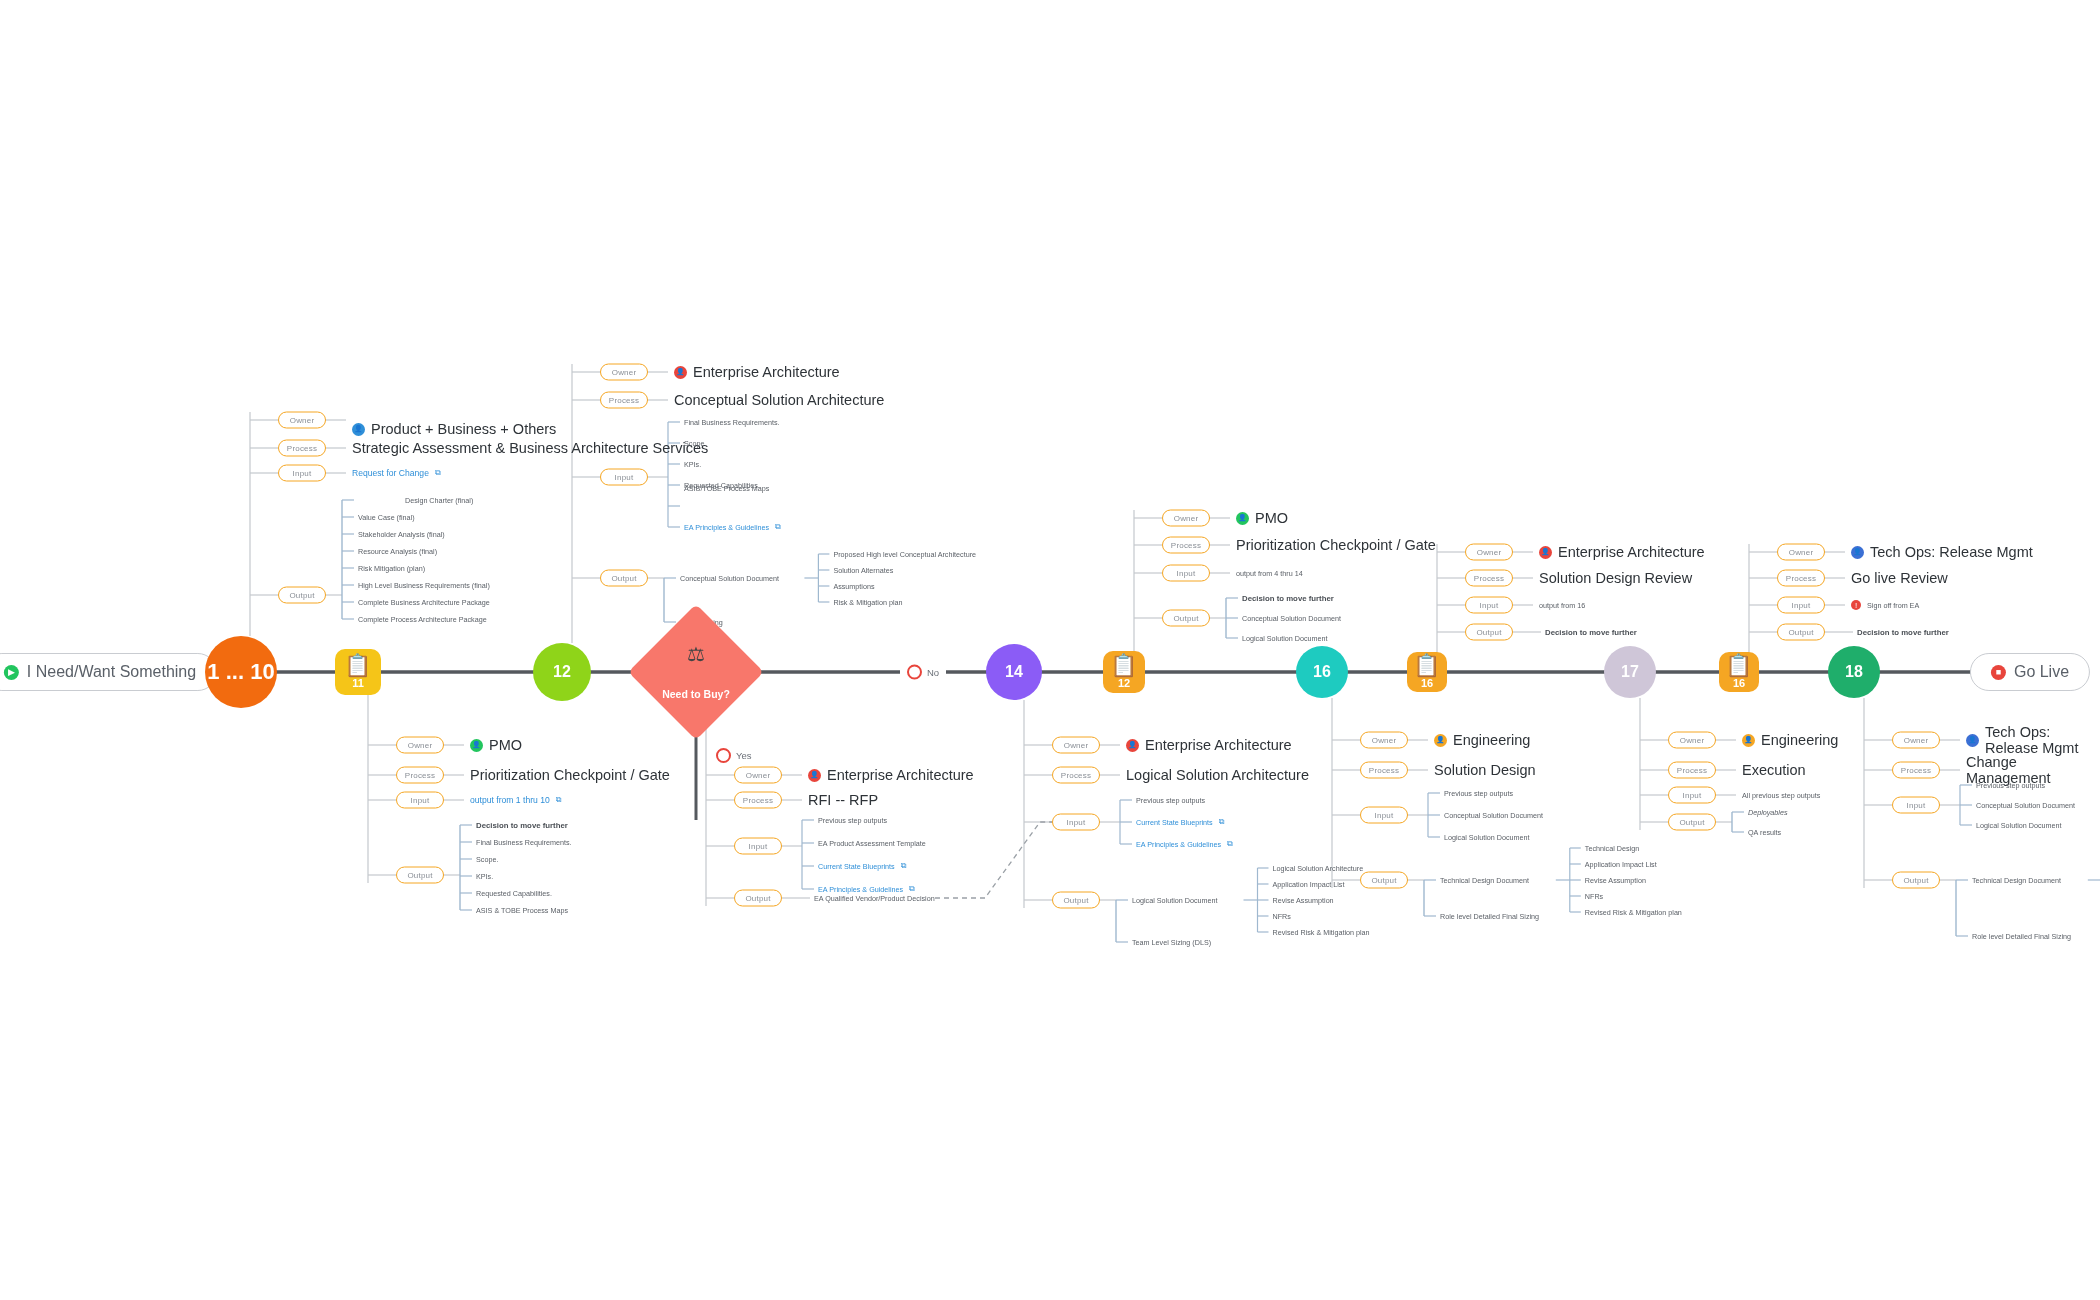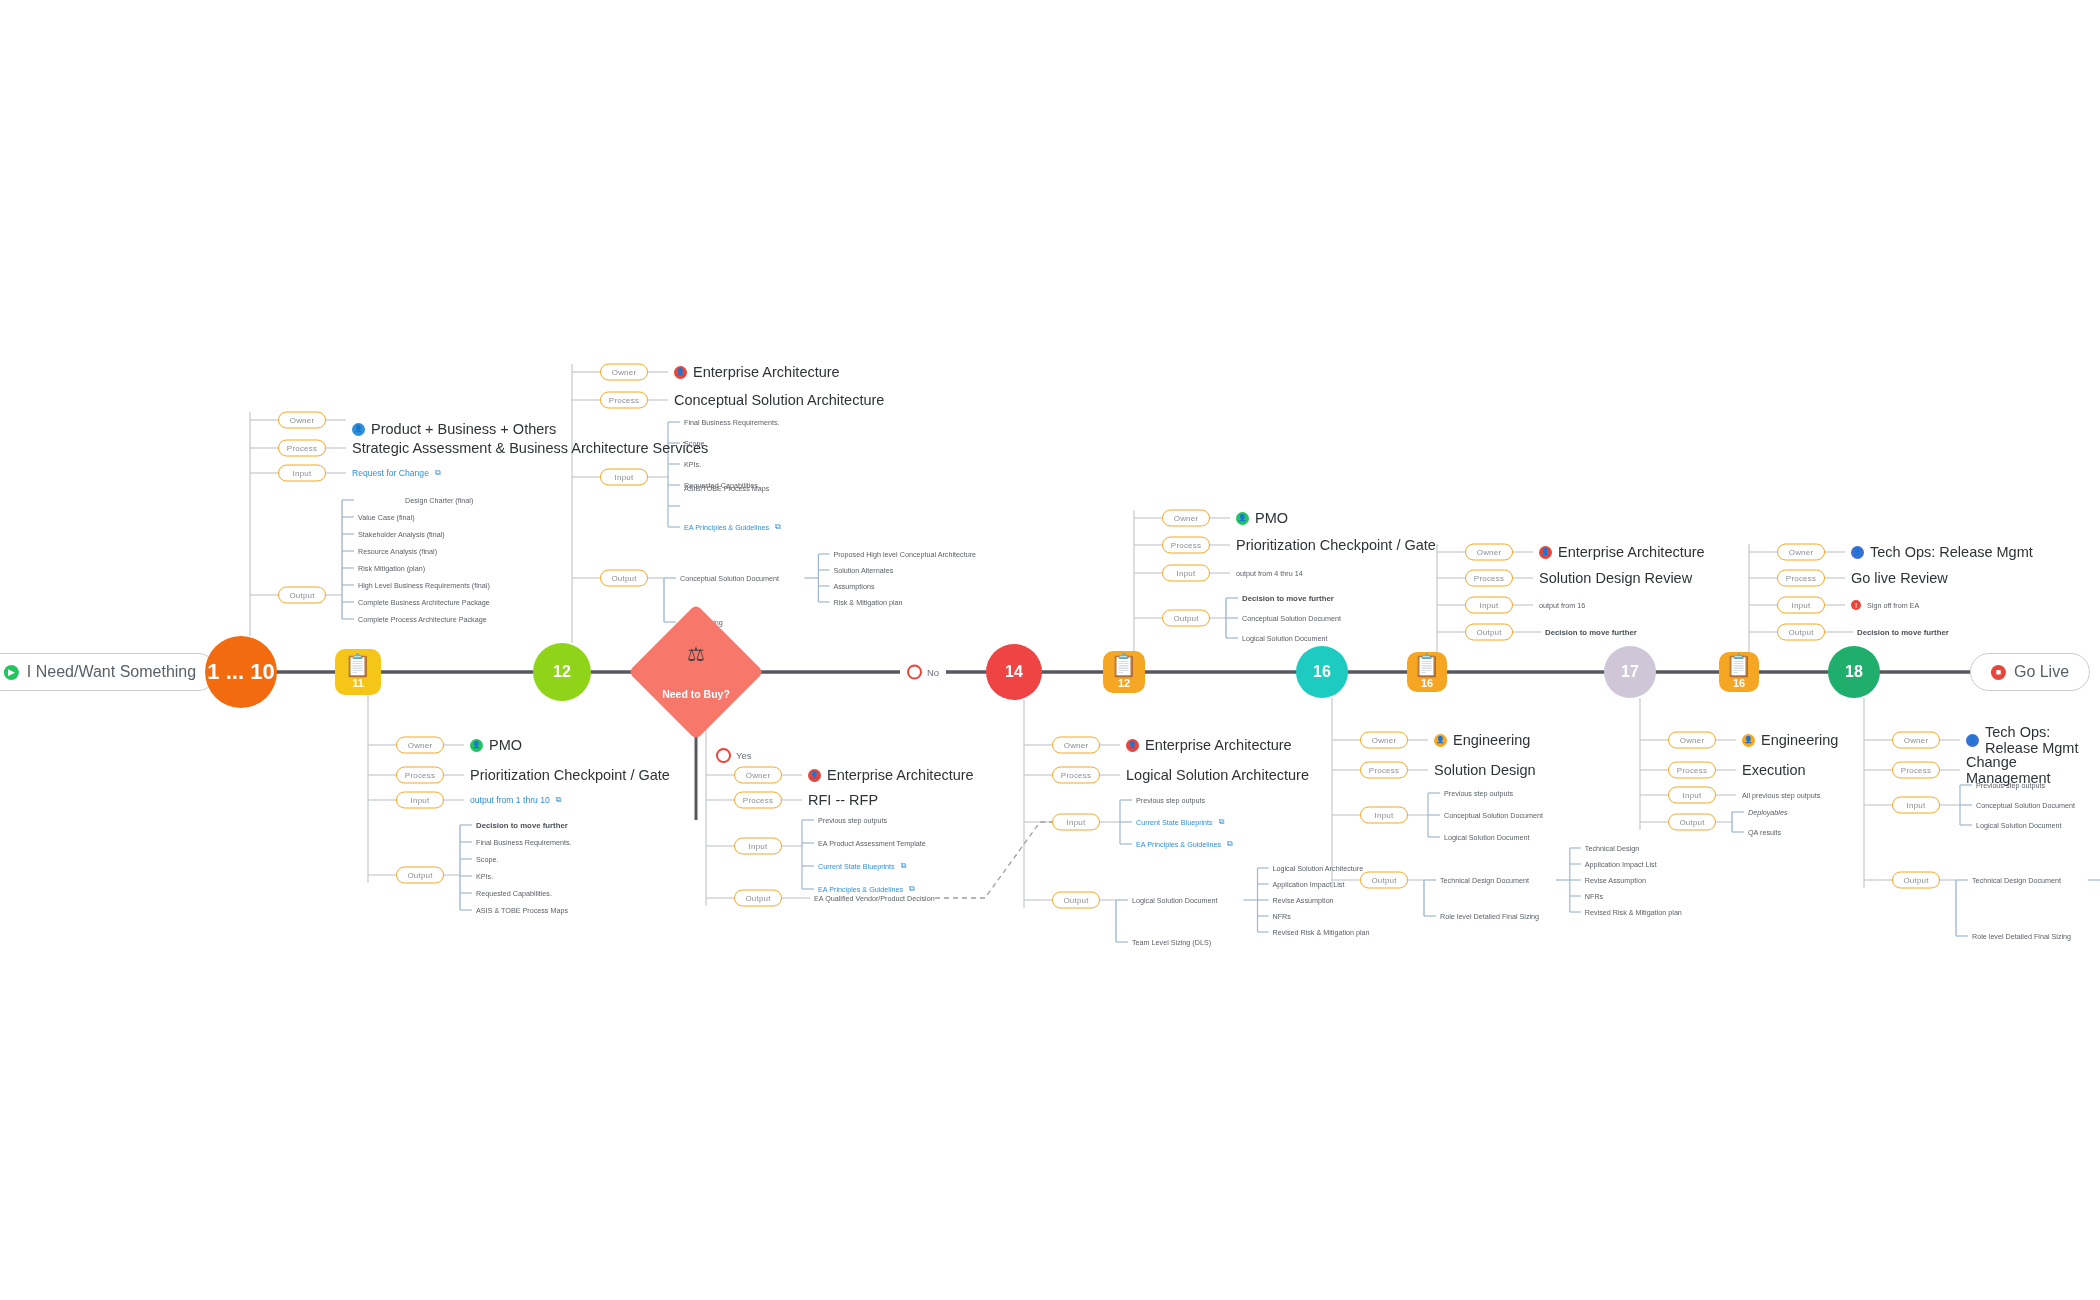--- a/index.html
+++ b/index.html
@@ -277,21 +277,21 @@
       <div class="circ" style="width: 58px; height: 58px; background: rgb(143, 212, 25); font-size: 16px;">
         <span>12</span>
       </div>
     </div>
     <div class="node" style="left: 696px; top: 672px;">
       <div class="circ" style="width: 58px; height: 58px; background: rgb(74, 143, 212); font-size: 16px;">
         <span>13</span>
       </div>
     </div>
     <div class="node" style="left: 1014px; top: 672px;">
-      <div class="circ" style="width: 56px; height: 56px; background: #ef4444; font-size: 16px;">
+      <div class="circ" style="width: 56px; height: 56px; background: #8b5cf6; font-size: 16px;">
         <span>14</span>
       </div>
     </div>
     <div class="node" style="left: 1124px; top: 672px;">
       <div class="sq" style="width: 42px; height: 42px; background: rgb(245, 166, 35);">
         <div class="doc-ico">📋</div>
         <span style="font-size: 11px;">12</span>
       </div>
     </div>
     <div class="node" style="left: 1322px; top: 672px;">

